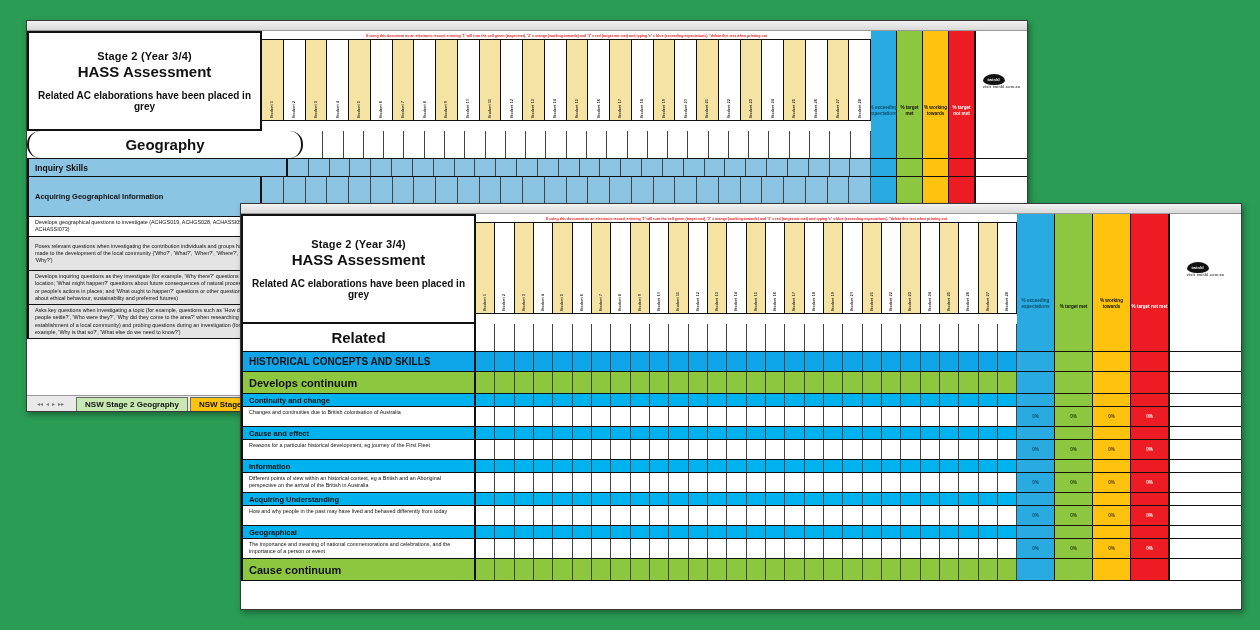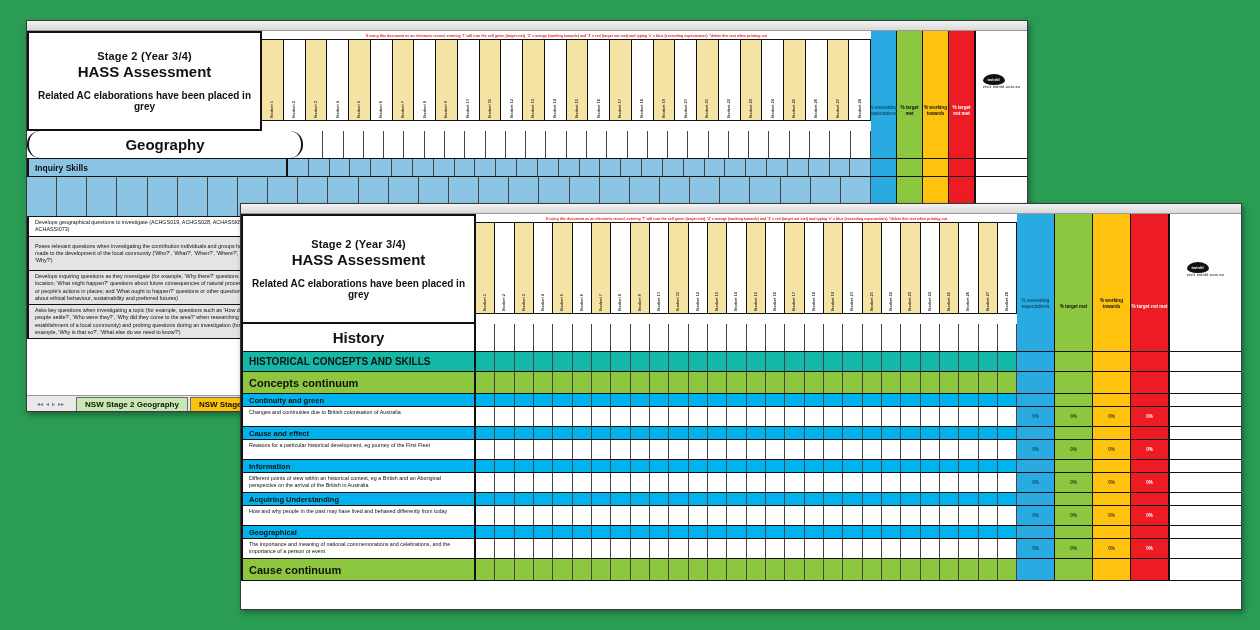--- a/index.html
+++ b/index.html
@@ -138,21 +138,21 @@
   .r-section{ }
   .r-section .rowlabel{justify-content:center;}
   .r-section .rowlabel span{font-size:15px;font-weight:bold;color:#111;}
 
   .r-lightblue .rowlabel,.r-lightblue .rowcells .cell{background:#8cc5e3;}
   .r-lightblue .rowlabel span{font-size:8.5px;font-weight:bold;color:#111;}
 
   .r-lightblue2 .rowlabel,.r-lightblue2 .rowcells .cell{background:#8cc5e3;}
   .r-lightblue2 .rowlabel span{font-size:7.5px;font-weight:bold;color:#111;}
 
-  .r-green .rowlabel,.r-green .rowcells .cell{background:#14b8a6;}
+  .r-green .rowlabel,.r-green .rowcells .cell{background:#0ea5e9;}
   .r-green .rowlabel span{font-size:10px;font-weight:bold;color:#111;}
   .r-green2 .rowlabel,.r-green2 .rowcells .cell{background:#8dc63f;}
   .r-green2 .rowlabel span{font-size:11px;font-weight:bold;color:#111;}
 
   .r-cyan .rowlabel,.r-cyan .rowcells .cell{background:#00b3ee;}
   .r-cyan .rowlabel span{font-size:7.5px;font-weight:bold;color:#111;}
 
   .r-text .rowlabel span{font-size:5.4px;color:#111;line-height:1.35;font-weight:normal;}
   .r-text .rowlabel{align-items:flex-start;padding-top:2px;}
 
@@ -385,20 +385,23 @@
           </div>
           <div class="pctcols">
             <div class="pct blue" style="width: 26px;"></div>
             <div class="pct green" style="width: 26px;"></div>
             <div class="pct gold" style="width: 26px;"></div>
             <div class="pct red" style="width: 26px;"></div>
           </div>
           <div class="tailcol" style="width: 52px;"></div>
         </div>
         <div class="row r-lightblue2" style="height: 40px;">
+          <div class="rowlabel" style="width: 235px;">
+            <span>Acquiring Geographical Information</span>
+          </div>
           <div class="rowcells">
             <div class="cell"></div>
             <div class="cell"></div>
             <div class="cell"></div>
             <div class="cell"></div>
             <div class="cell"></div>
             <div class="cell"></div>
             <div class="cell"></div>
             <div class="cell"></div>
             <div class="cell"></div>
@@ -737,21 +740,21 @@
               <em>twinkl</em>
             </div>
           <div class="twinklurl">visit twinkl.com.au</div>
         </div>
       </div>
     </div>
 
     <div id="hist-body">
         <div class="row r-section" style="height: 28px;">
           <div class="rowlabel" style="width: 235px;">
-            <span>History</span>
+            <span>Related</span>
           </div>
           <div class="rowcells">
             <div class="cell"></div>
             <div class="cell"></div>
             <div class="cell"></div>
             <div class="cell"></div>
             <div class="cell"></div>
             <div class="cell"></div>
             <div class="cell"></div>
             <div class="cell"></div>
@@ -821,21 +824,21 @@
           <div class="pctcols">
             <div class="pct blue" style="width: 38px;"></div>
             <div class="pct green" style="width: 38px;"></div>
             <div class="pct gold" style="width: 38px;"></div>
             <div class="pct red" style="width: 38px;"></div>
           </div>
           <div class="tailcol" style="width: 72px;"></div>
         </div>
         <div class="row r-green2" style="height: 22px;">
           <div class="rowlabel" style="width: 235px;">
-            <span>Concepts continuum</span>
+            <span>Develops continuum</span>
           </div>
           <div class="rowcells">
             <div class="cell"></div>
             <div class="cell"></div>
             <div class="cell"></div>
             <div class="cell"></div>
             <div class="cell"></div>
             <div class="cell"></div>
             <div class="cell"></div>
             <div class="cell"></div>
@@ -863,21 +866,21 @@
           <div class="pctcols">
             <div class="pct blue" style="width: 38px;"></div>
             <div class="pct green" style="width: 38px;"></div>
             <div class="pct gold" style="width: 38px;"></div>
             <div class="pct red" style="width: 38px;"></div>
           </div>
           <div class="tailcol" style="width: 72px;"></div>
         </div>
         <div class="row r-cyan" style="height: 13px;">
           <div class="rowlabel" style="width: 235px;">
-            <span>Continuity and green</span>
+            <span>Continuity and change</span>
           </div>
           <div class="rowcells">
             <div class="cell"></div>
             <div class="cell"></div>
             <div class="cell"></div>
             <div class="cell"></div>
             <div class="cell"></div>
             <div class="cell"></div>
             <div class="cell"></div>
             <div class="cell"></div>

